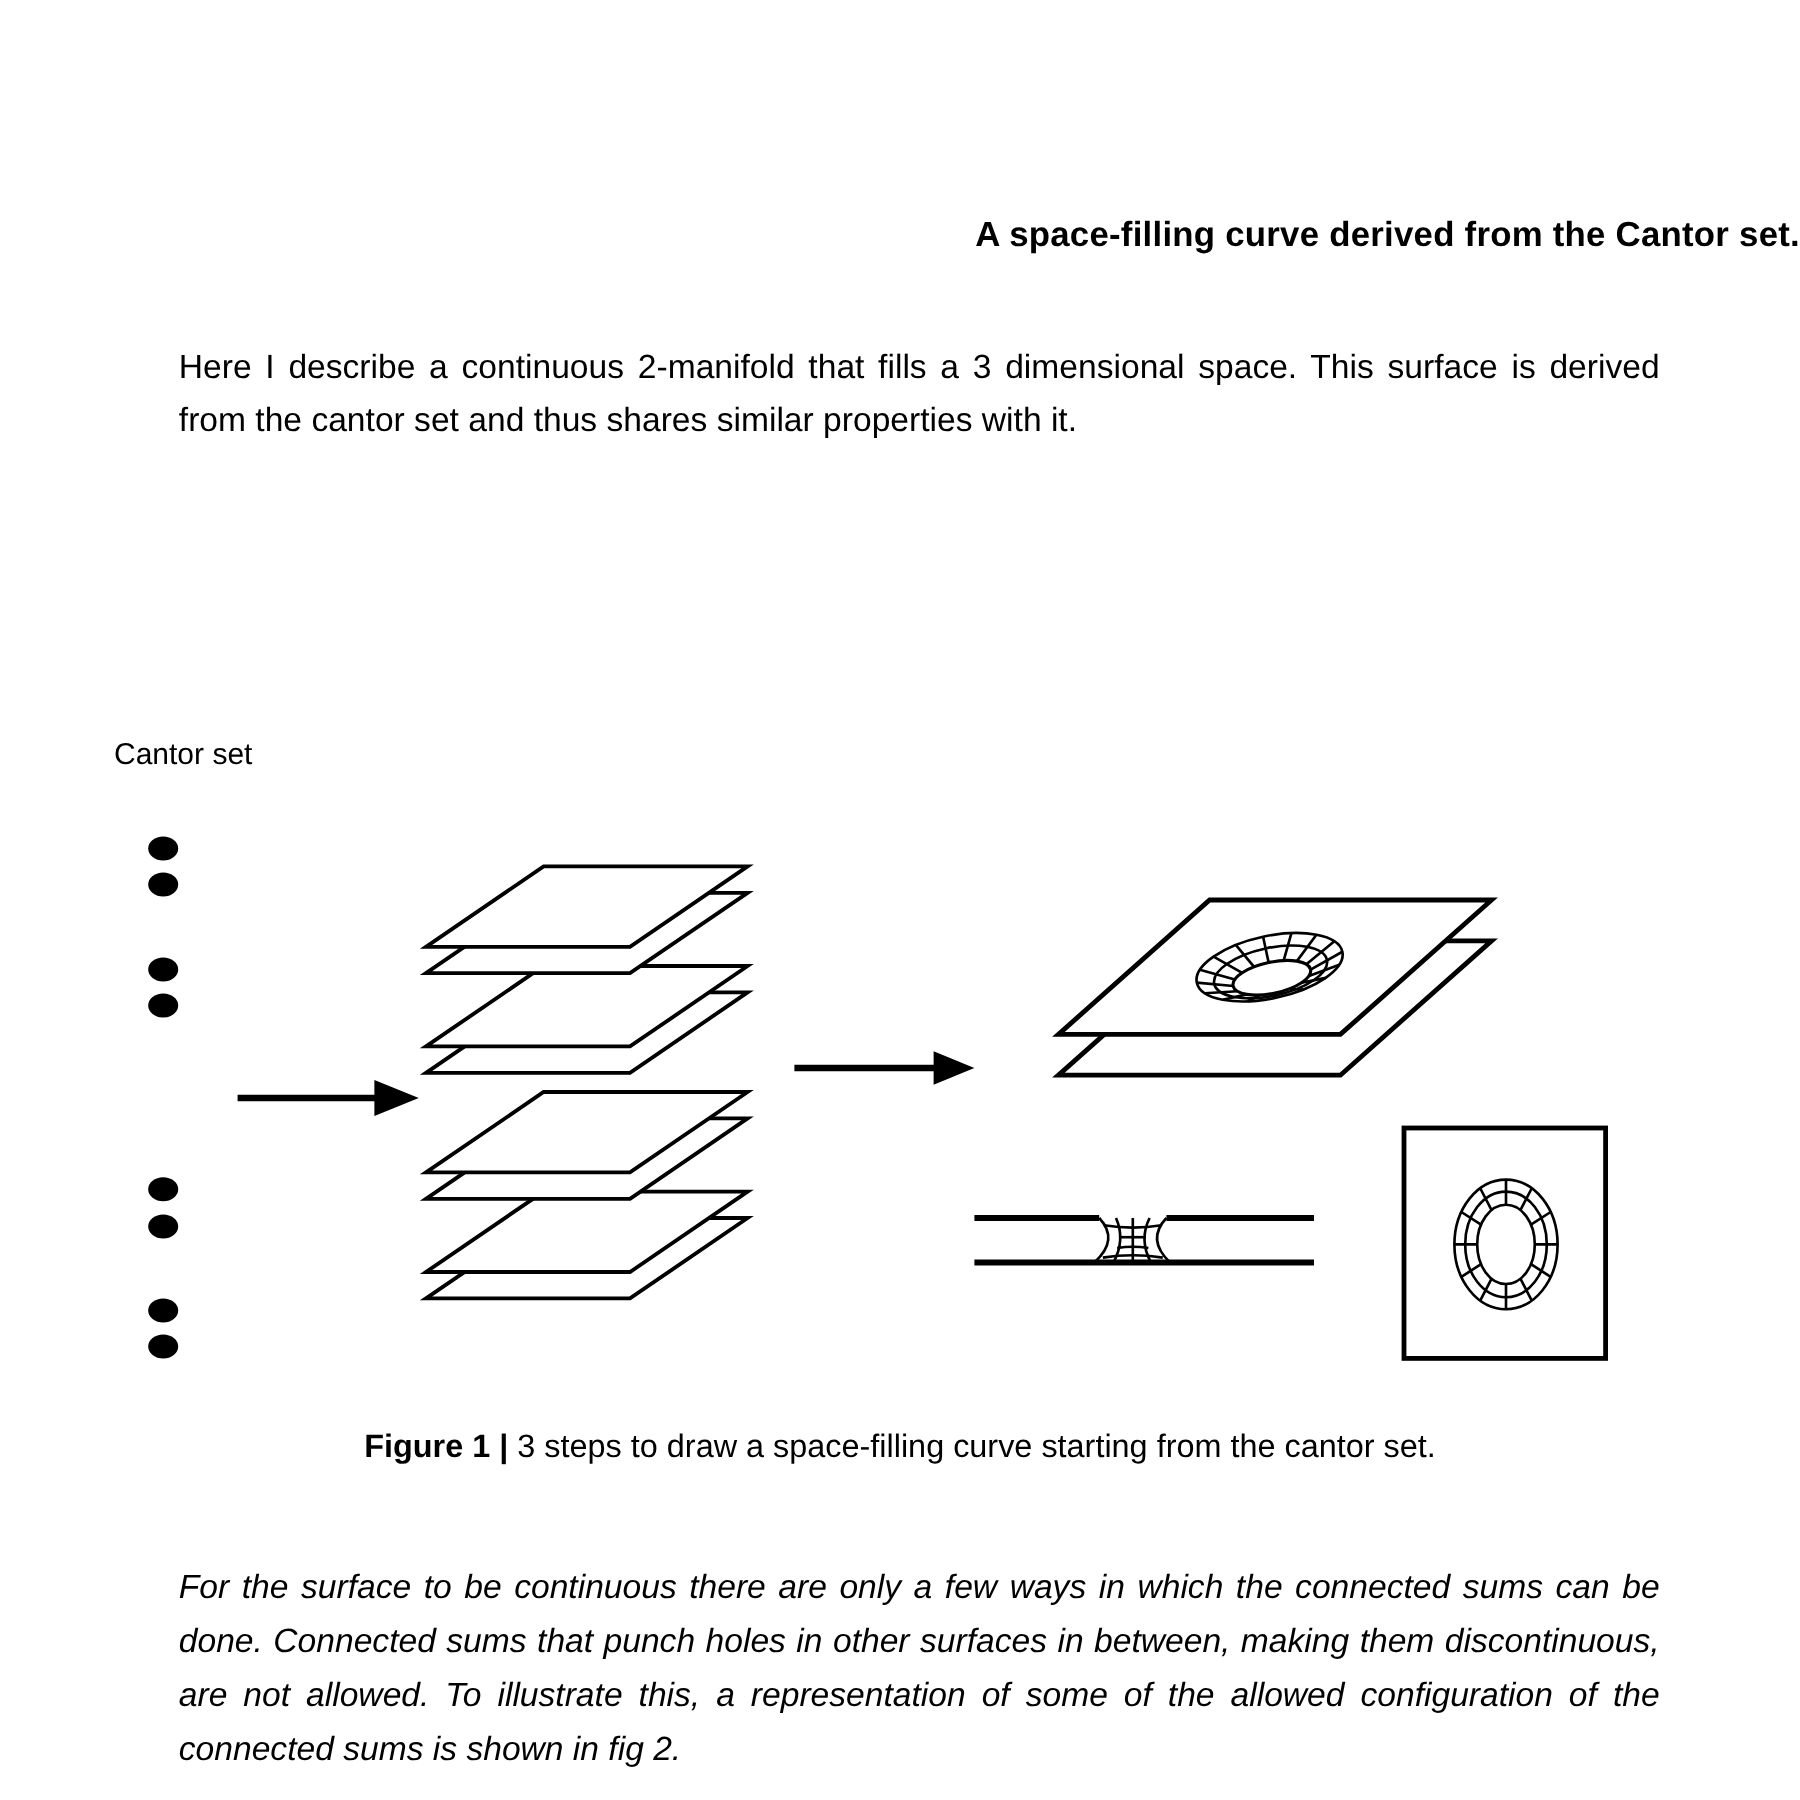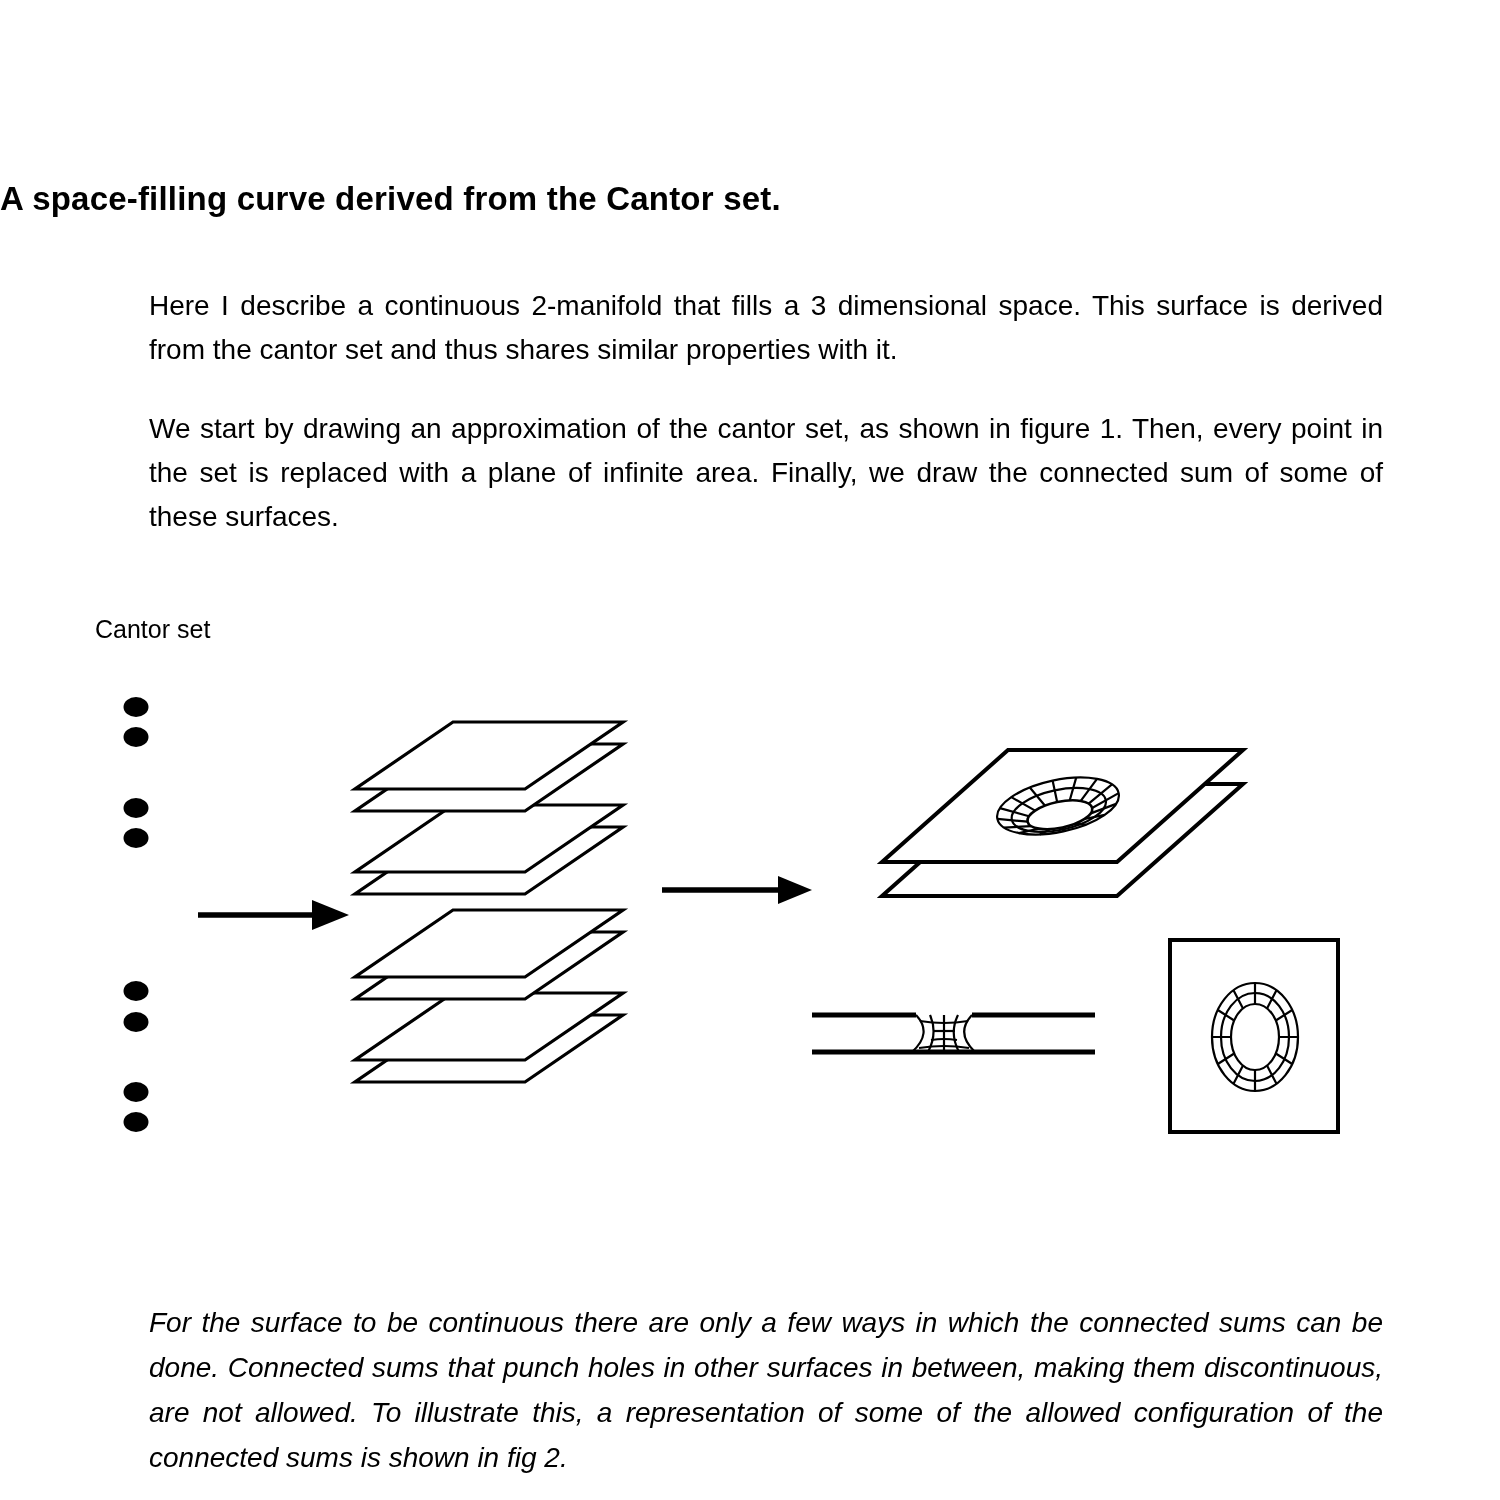--- a/index.html
+++ b/index.html
@@ -10,22 +10,22 @@
     background: #ffffff;
     color: #000000;
     font-family: "Liberation Sans", "DejaVu Sans", sans-serif;
     overflow: hidden;
   }
   .title {
     position: absolute;
     left: 0; right: 0;
     top: 180px;
     margin: 0;
-    text-align: left;
-    font-size: 33px;
+    text-align: right;
+    font-size: 29px;
     font-weight: bold;
     letter-spacing: 0.2px;
   }
   .body-text {
     position: absolute;
     left: 133px;
     width: 1234px;
     margin: 16px;
     font-size: 28px;
     line-height: 44px;
@@ -70,21 +70,20 @@
 </style>
 </head>
 <body>
 
 <div class="page">
 
   <h1 class="title">A space-filling curve derived from the Cantor set.</h1>
 
   <p class="body-text p1">Here I describe a continuous 2-manifold that fills a 3 dimensional space. This surface is derived from the cantor set and thus shares similar properties with it.</p>
 
-  <p class="body-text p2">We start by drawing an approximation of the cantor set, as shown in figure 1. Then, every point in the set is replaced with a plane of infinite area. Finally, we draw the connected sum of some of these surfaces.</p>
 
   <div class="fig-label">Cantor set</div>
 
   <svg class="figure-svg" viewBox="0 600 1500 560" xmlns="http://www.w3.org/2000/svg">
 
     <defs>
       <path id="plane" d="M453,0 h170 l-98,67 h-170 z"></path>
     </defs>
 
     <g>
@@ -151,16 +150,17 @@
       <rect x="1170" y="940" width="168" height="192" fill="#ffffff" stroke="#000000" stroke-width="4"></rect>
       <g>
         <ellipse class="mesh" cx="1255" cy="1037" rx="43" ry="54" stroke-width="2.8"></ellipse>
         <ellipse class="mesh" cx="1255" cy="1037" rx="34" ry="44" stroke-width="2.8"></ellipse>
         <ellipse class="mesh" cx="1255" cy="1037" rx="24" ry="33" stroke-width="3.5"></ellipse>
         <path class="mesh" d="M1279,1037 L1298,1037 M1275.8,1053.5 L1292.2,1064 M1267,1065.6 L1276.5,1083.8 M1255,1070 L1255,1091 M1243,1065.6 L1233.5,1083.8 M1234.2,1053.5 L1217.8,1064 M1231,1037 L1212,1037 M1234.2,1020.5 L1217.8,1010 M1243,1008.4 L1233.5,990.2 M1255,1004 L1255,983 M1267,1008.4 L1276.5,990.2 M1275.8,1020.5 L1292.2,1010"></path>
       </g>
     </g>
   </svg>
 
+  <p class="caption"><span class="cap-bold">Figure 1 |</span><span> 3 steps to draw a space-filling curve starting from the cantor set.</span></p>
 
   <p class="body-text p3">For the surface to be continuous there are only a few ways in which the connected sums can be done. Connected sums that punch holes in other surfaces in between, making them discontinuous, are not allowed. To illustrate this, a representation of some of the allowed configuration of the connected sums is shown in fig 2.</p>
 
 </div>
 
 </body></html>

